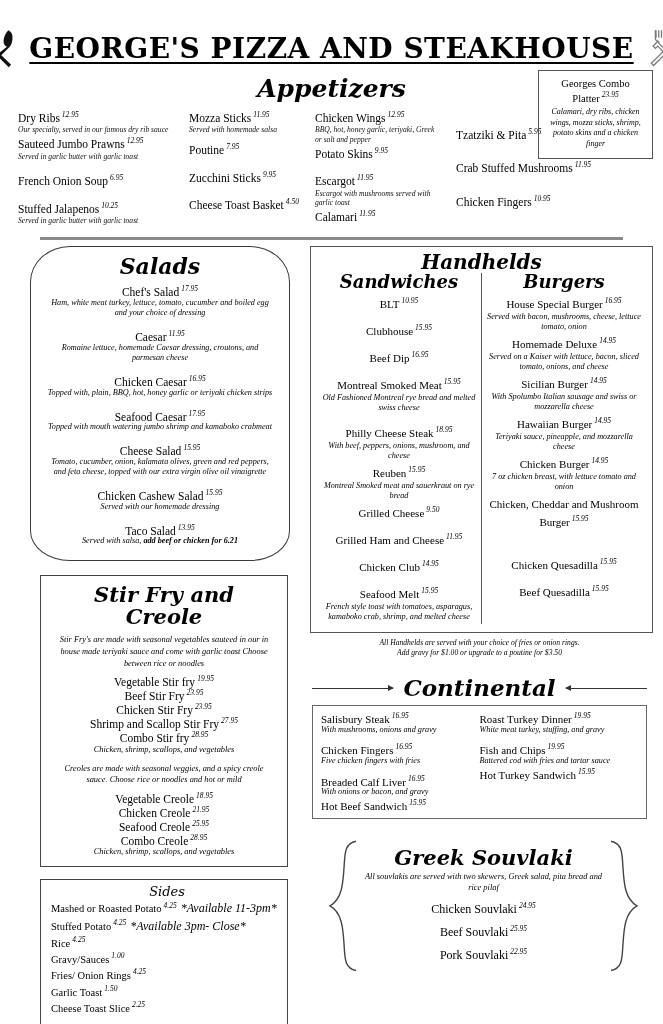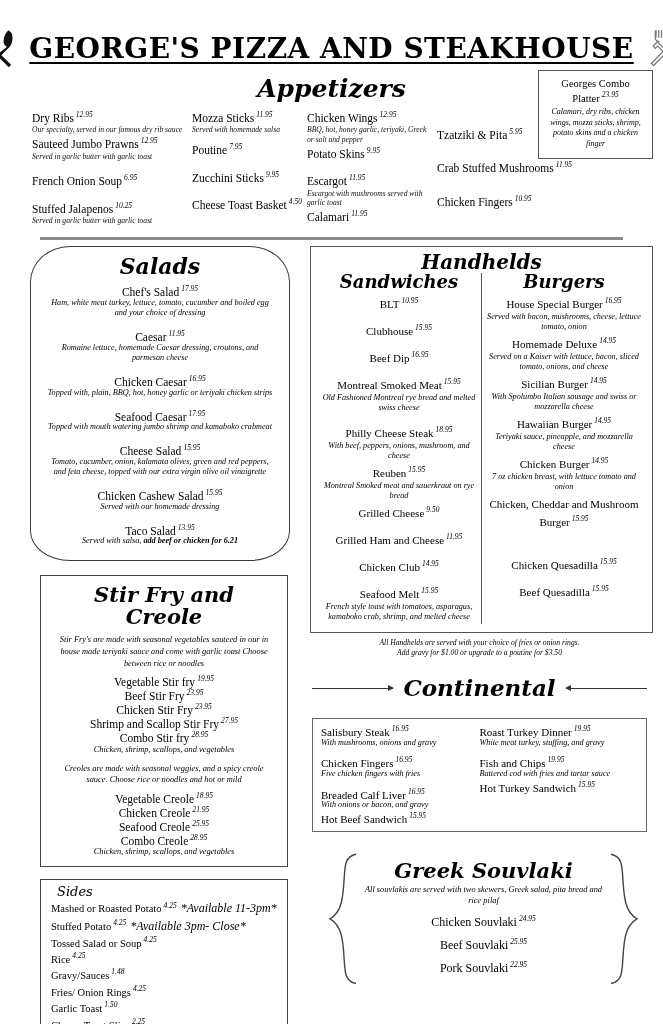--- a/index.html
+++ b/index.html
@@ -36,22 +36,22 @@
   .script-title {
     font-family:"DejaVu Serif", serif;
     font-style:italic;
     font-weight:bold;
     text-align:center;
     line-height:1.05;
   }
   .t-appetizers { font-size:25px; margin: 2px 0 8px 0; }
 
   
-  .appetizers { position:relative; padding: 0 32px; }
-  .app-cols { display:flex; gap:0; align-items:flex-start; }
+  .appetizers { position:relative; padding: 0 18px; }
+  .app-cols { display:flex; gap:11px; align-items:flex-start; }
   .app-col { flex:1 1 0; min-width:0; padding-right:4px; }
   .app-col.c1 { flex: 0 0 160px; }
   .app-col.c2 { flex: 0 0 115px; }
   .app-col.c3 { flex: 0 0 130px; }
   .app-col.c4 { flex: 1 1 auto; }
 
   .item { margin: 0 0 1px 0; }
   .iname { font-size:11.5px; line-height:1.25; }
   .price { font-size:7.5px; font-style:italic; vertical-align:super; margin-left:2px; }
   .desc {
@@ -125,39 +125,39 @@
   .sf-sub { text-align:center; font-size:8.4px; font-style:italic; margin-top:1px; }
 
   
   .sides {
     border:1px solid #444;
     padding: 4px 10px 8px 10px;
     margin: 12px 10px 0 30px;
   }
   .t-sides {
     font-family:"DejaVu Serif", serif; font-style:italic;
-    font-size:13px; margin: 0 0 1px 6px;
+    font-size:13px; margin: 0 0 1px 6px; text-align: center;
   }
   .side-line { font-size:10.5px; line-height:1.42; }
   .avail { font-size:12px; font-style:italic; margin-left:4px; }
 
   
   .continental-wrap { margin: 18px 6px 0 6px; }
   .cont-head { display:flex; align-items:center; justify-content:center; gap:4px; }
   .cont-line { flex:1 1 auto; height:1px; background:#333; position:relative; }
   .cont-line.left::after {
     content:""; position:absolute; right:-1px; top:-3px;
     border-left:6px solid #333; border-top:3.5px solid transparent; border-bottom:3.5px solid transparent;
   }
   .cont-line.right::after {
     content:""; position:absolute; left:-1px; top:-3px;
     border-right:6px solid #333; border-top:3.5px solid transparent; border-bottom:3.5px solid transparent;
   }
   .t-continental { font-size:23px; padding: 0 6px; }
-  .cont-box { border:1px solid #666; padding: 5px 8px 6px 8px; margin-top:18px; display:flex; }
+  .cont-box { border:1px solid #666; padding: 5px 8px 6px 8px; margin-top:5px; display:flex; }
   .cont-col { flex:1 1 0; padding-right:6px; min-width:0; }
   .cont-name { font-size:11px; }
   .cont-desc { font-size:8.2px; font-style:italic; line-height:1.3; }
   .cont-gap { height:7px; }
 
   
   .souvlaki-wrap { position:relative; margin: 20px 14px 0 22px; padding: 8px 34px 10px 34px; }
   .brace { position:absolute; top:0; height:100%; width:30px; }
   .brace svg { width:100%; height:100%; display:block; }
   .brace.l { left:0; }
@@ -347,23 +347,22 @@
         <div class="sf-item"><span>Chicken Creole</span><span class="price">21.95</span></div>
         <div class="sf-item"><span>Seafood Creole</span><span class="price">25.95</span></div>
         <div class="sf-item"><span>Combo Creole</span><span class="price">28.95</span></div>
         <div class="sf-sub">Chicken, shrimp, scallops, and vegetables</div>
       </div>
 
       <div class="sides">
         <div class="t-sides">Sides</div>
         <div class="side-line"><span>Mashed or Roasted Potato</span><span class="price">4.25</span><span class="avail">*Available 11-3pm*</span></div>
         <div class="side-line"><span>Stuffed Potato</span><span class="price">4.25</span><span class="avail">*Available 3pm- Close*</span></div>
-        <div class="side-line"><span>Tossed Salad or Soup</span><span class="price">4.25</span></div>
         <div class="side-line"><span>Rice</span><span class="price">4.25</span></div>
-        <div class="side-line"><span>Gravy/Sauces</span><span class="price">1.48</span></div>
+        <div class="side-line"><span>Gravy/Sauces</span><span class="price">1.00</span></div>
         <div class="side-line"><span>Fries/ Onion Rings</span><span class="price">4.25</span></div>
         <div class="side-line"><span>Garlic Toast</span><span class="price">1.50</span></div>
         <div class="side-line"><span>Cheese Toast Slice</span><span class="price">2.25</span></div>
       </div>
     </div>
 
     <div class="col-right">
 
       <div class="handhelds">
         <div class="script-title t-handhelds">Handhelds</div>

